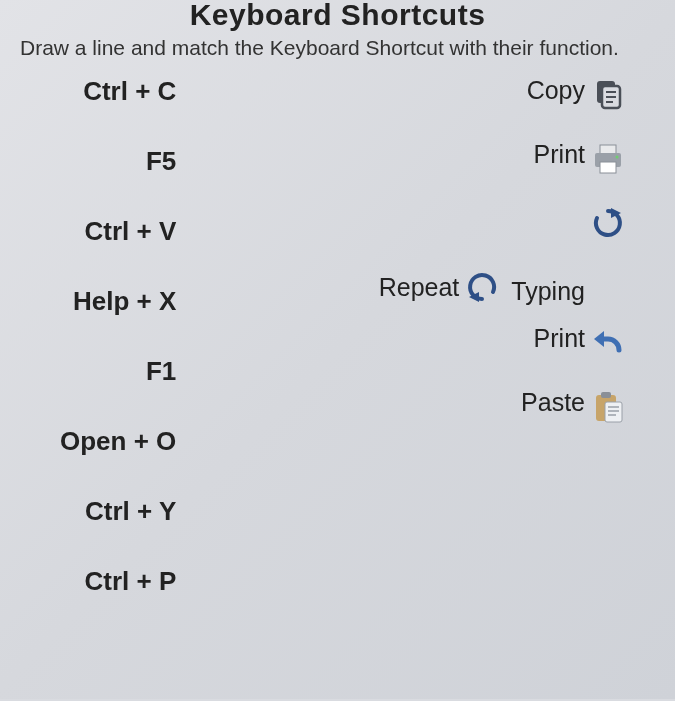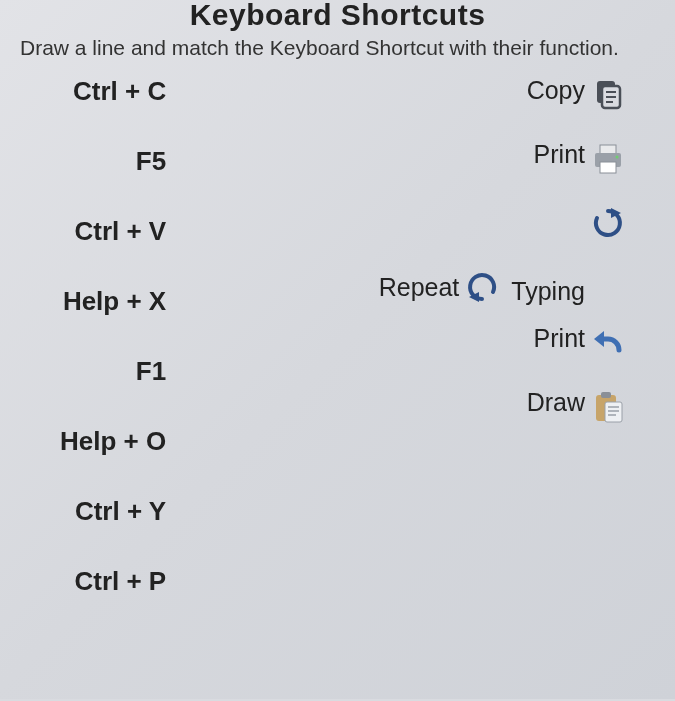--- a/index.html
+++ b/index.html
@@ -70,21 +70,21 @@
   <div class="instruction">Draw a line and match the Keyboard Shortcut with their function.</div>
 
   <div class="cols">
 
     <div class="left">
       <div class="kb">Ctrl + C</div>
       <div class="kb">F5</div>
       <div class="kb">Ctrl + V</div>
       <div class="kb">Help + X</div>
       <div class="kb">F1</div>
-      <div class="kb">Help + O</div>
+      <div class="kb">Open + O</div>
       <div class="kb">Ctrl + Y</div>
       <div class="kb">Ctrl + P</div>
     </div>
 
     <div class="right">
 
       <div class="fn">
         <span class="label">Copy</span>
         <span class="ico">
           <svg viewBox="0 0 34 34" width="34" height="34">
@@ -138,21 +138,21 @@
         <span class="label">Print</span>
         <span class="ico">
           <svg viewBox="0 0 34 34" width="34" height="34">
             <path d="M28 24 a11 11 0 0 0 -11 -11 h-8" fill="none" stroke="#3f6fb3" stroke-width="5" stroke-linecap="round"></path>
             <polygon points="3,13 13,5 13,21" fill="#3f6fb3"></polygon>
           </svg>
         </span>
       </div>
 
       <div class="fn">
-        <span class="label">Draw</span>
+        <span class="label">Paste</span>
         <span class="ico">
           <svg viewBox="0 0 34 34" width="34" height="34">
             <rect x="5" y="5" width="20" height="26" rx="3" fill="#c7a469"></rect>
             <rect x="10" y="2" width="10" height="6" rx="2" fill="#8a8f97"></rect>
             <rect x="14" y="12" width="17" height="20" rx="2" fill="#eef0f3" stroke="#9aa0a8" stroke-width="1"></rect>
             <line x1="17" y1="17" x2="28" y2="17" stroke="#9aa0a8" stroke-width="1.5"></line>
             <line x1="17" y1="21" x2="28" y2="21" stroke="#9aa0a8" stroke-width="1.5"></line>
             <line x1="17" y1="25" x2="25" y2="25" stroke="#9aa0a8" stroke-width="1.5"></line>
           </svg>
         </span>

